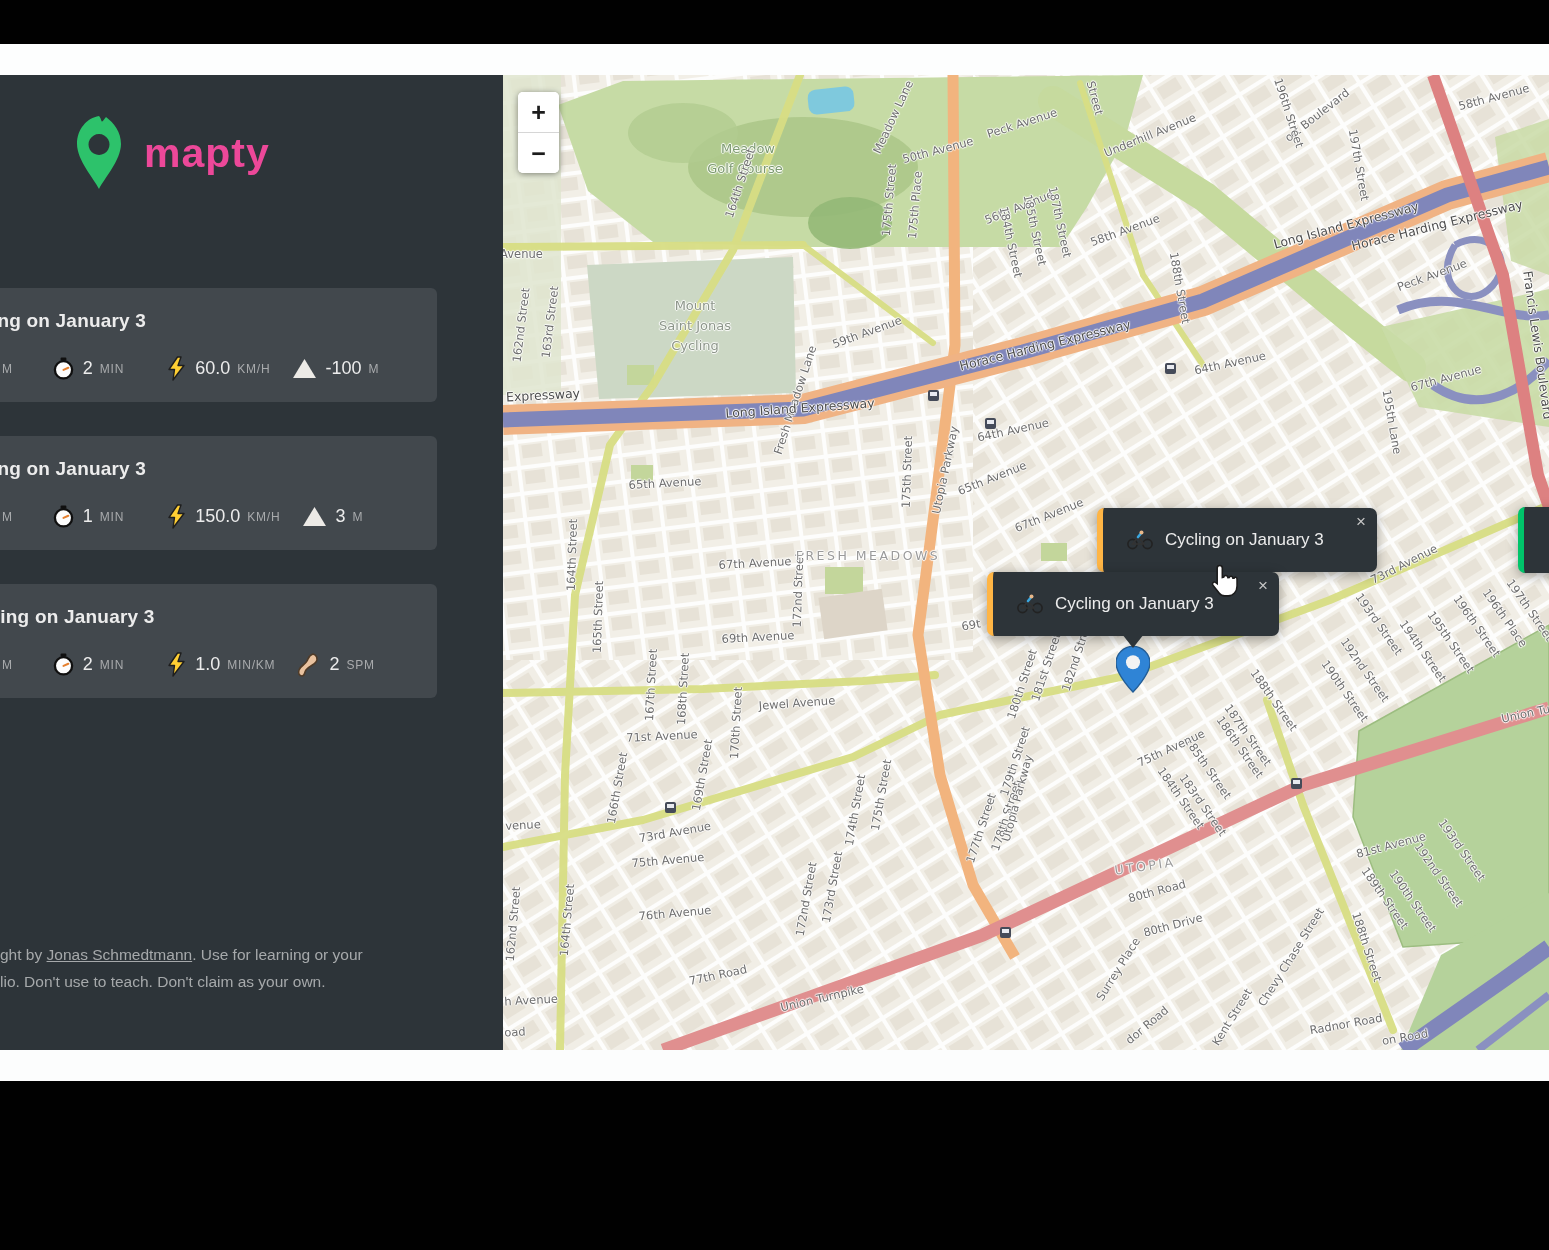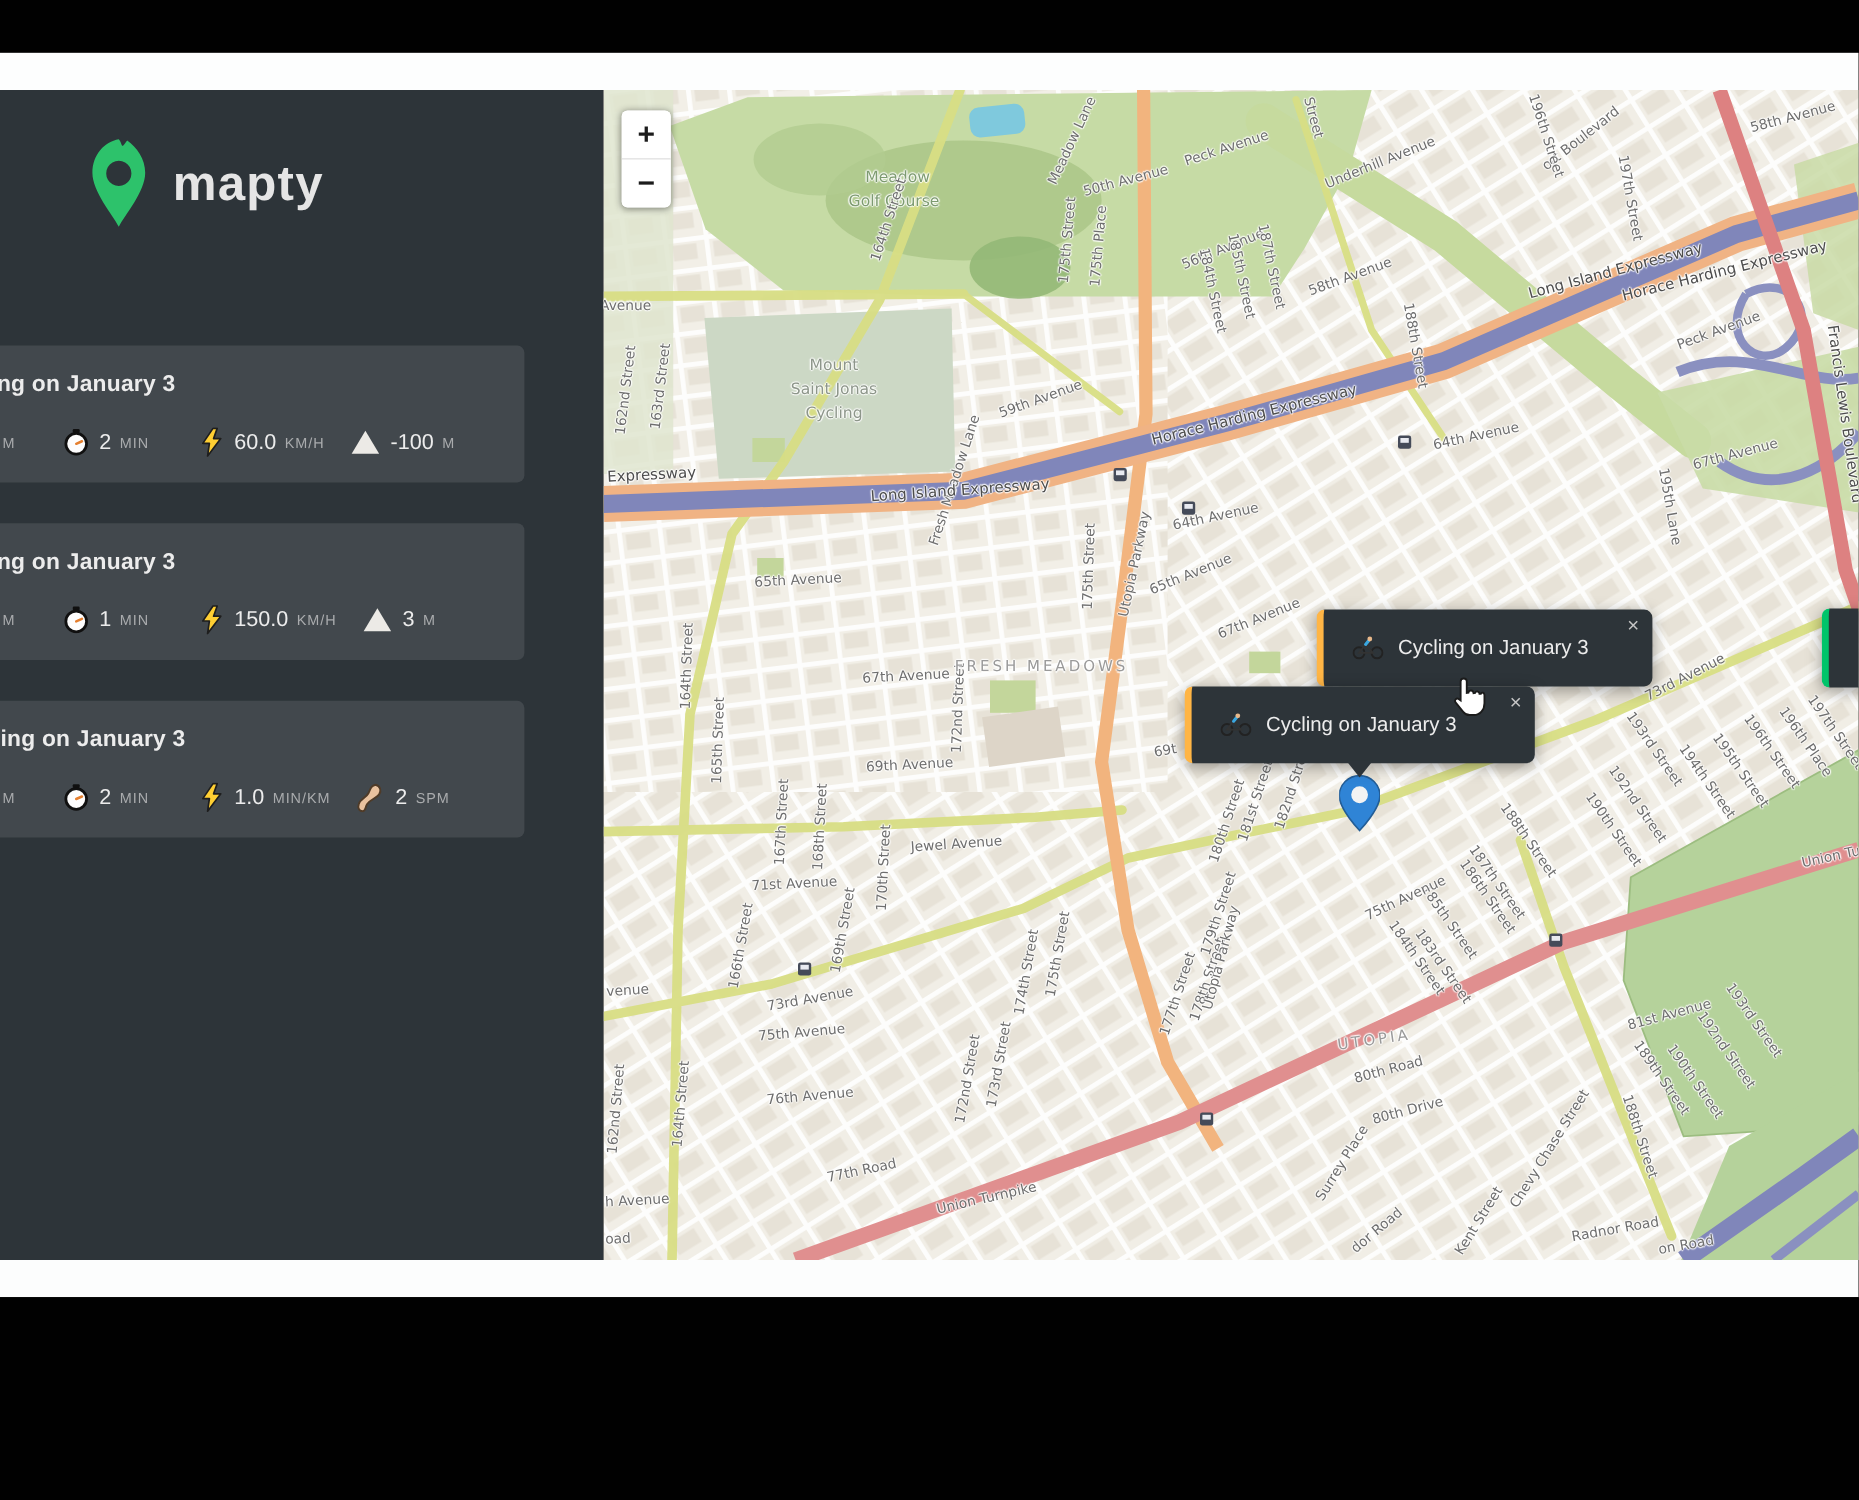--- a/index.html
+++ b/index.html
@@ -8,21 +8,21 @@
   .top-bar{position:absolute;left:0;top:0;width:1549px;height:44px;background:#010101;}
   .strip-top{position:absolute;left:0;top:44px;width:1549px;height:31px;background:#fdfefe;}
   .strip-bottom{position:absolute;left:0;top:1050px;width:1549px;height:31px;background:#fcfdfd;}
   .bottom-bar{position:absolute;left:0;top:1081px;width:1549px;height:169px;background:#010101;}
   .main{position:absolute;left:0;top:75px;width:1549px;height:975px;}
 
   
   .sidebar{position:absolute;left:0;top:0;width:503px;height:975px;background:#2d3439;overflow:hidden;}
   .logo{position:absolute;left:76px;top:40px;display:flex;align-items:center;}
   .logo svg{width:46px;height:76px;}
-  .logo .app-title{margin-left:22px;font-size:41px;font-weight:600;color:#e5e5e5;letter-spacing:1px;}
+  .logo .app-title{margin-left:22px;font-size:41px;font-weight:600;color:#ec4899;letter-spacing:1px;}
   .workouts{position:absolute;left:-63px;top:213px;width:500px;}
   .workout-card{background:#42484d;border-radius:6px;height:114px;margin-bottom:34px;
                 padding:20px 14px;box-sizing:border-box;cursor:pointer;}
   .workout-card .w-title{font-size:19px;font-weight:600;color:#ececec;letter-spacing:.2px;
                          margin:2px 0 0 0;white-space:nowrap;}
   .w-details{display:flex;align-items:center;margin-top:24px;white-space:nowrap;}
   .stat{display:flex;align-items:center;}
   .stat svg{flex:0 0 auto;}
   .val{font-size:18px;color:#ececec;margin-left:8px;}
   .unit{font-size:12px;color:#a9abad;text-transform:uppercase;letter-spacing:.8px;margin-left:7px;}
@@ -171,20 +171,24 @@
               <svg width="24" height="24" viewBox="0 0 24 24">
                 <path d="M16,1 C20,2 21,6 19,9 C17,12 12,13 9,17 C7,20 8,23 5,23 C2,23 1,20 2,17 C3,13 8,12 10,8 C12,4 12,2 16,1 Z" fill="#e9c29f" stroke="#4f3b28" stroke-width="1.6"></path>
               </svg>
               <span class="val">2</span>
               <span class="unit">SPM</span>
             </span>
           </div>
         </div>
       </div>
 
+      <div class="copyright">
+        <div><span>ght by </span><a href="#">Jonas Schmedtmann</a><span>. Use for learning or your</span></div>
+        <div>lio. Don't use to teach. Don't claim as your own.</div>
+      </div>
     </aside>
 
     <div class="map">
       <svg class="map-svg" width="1046" height="975" viewBox="0 0 1046 975">
         <defs>
           <pattern id="gridA" width="36" height="27" patternUnits="userSpaceOnUse" patternTransform="rotate(-32)">
             <rect width="36" height="27" fill="#f1eee6"></rect>
             <rect x="7" y="7" width="22" height="13" fill="#e7e2d7"></rect>
             <rect width="36" height="4" fill="#fdfdfc"></rect>
             <rect width="4" height="27" fill="#fdfdfc"></rect>

